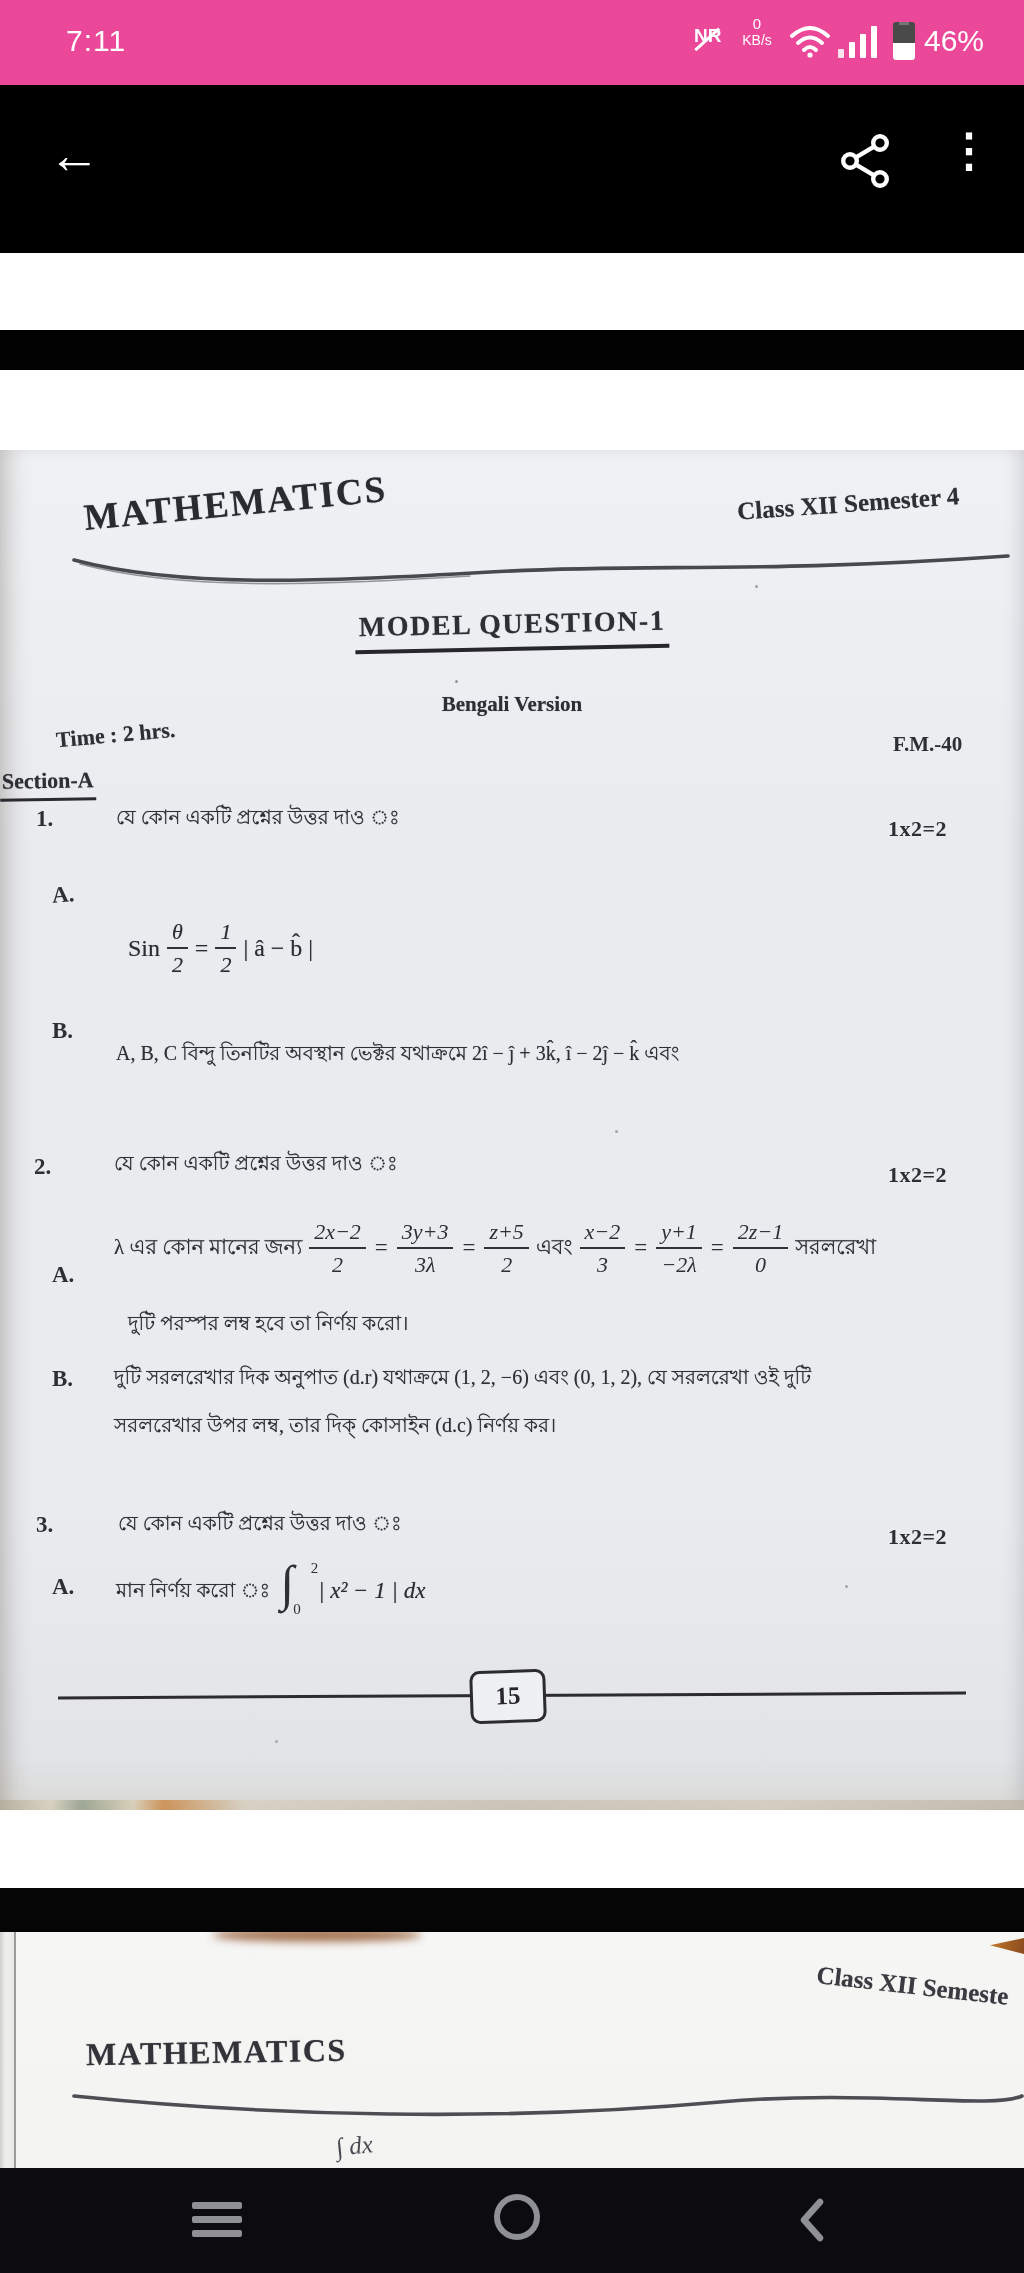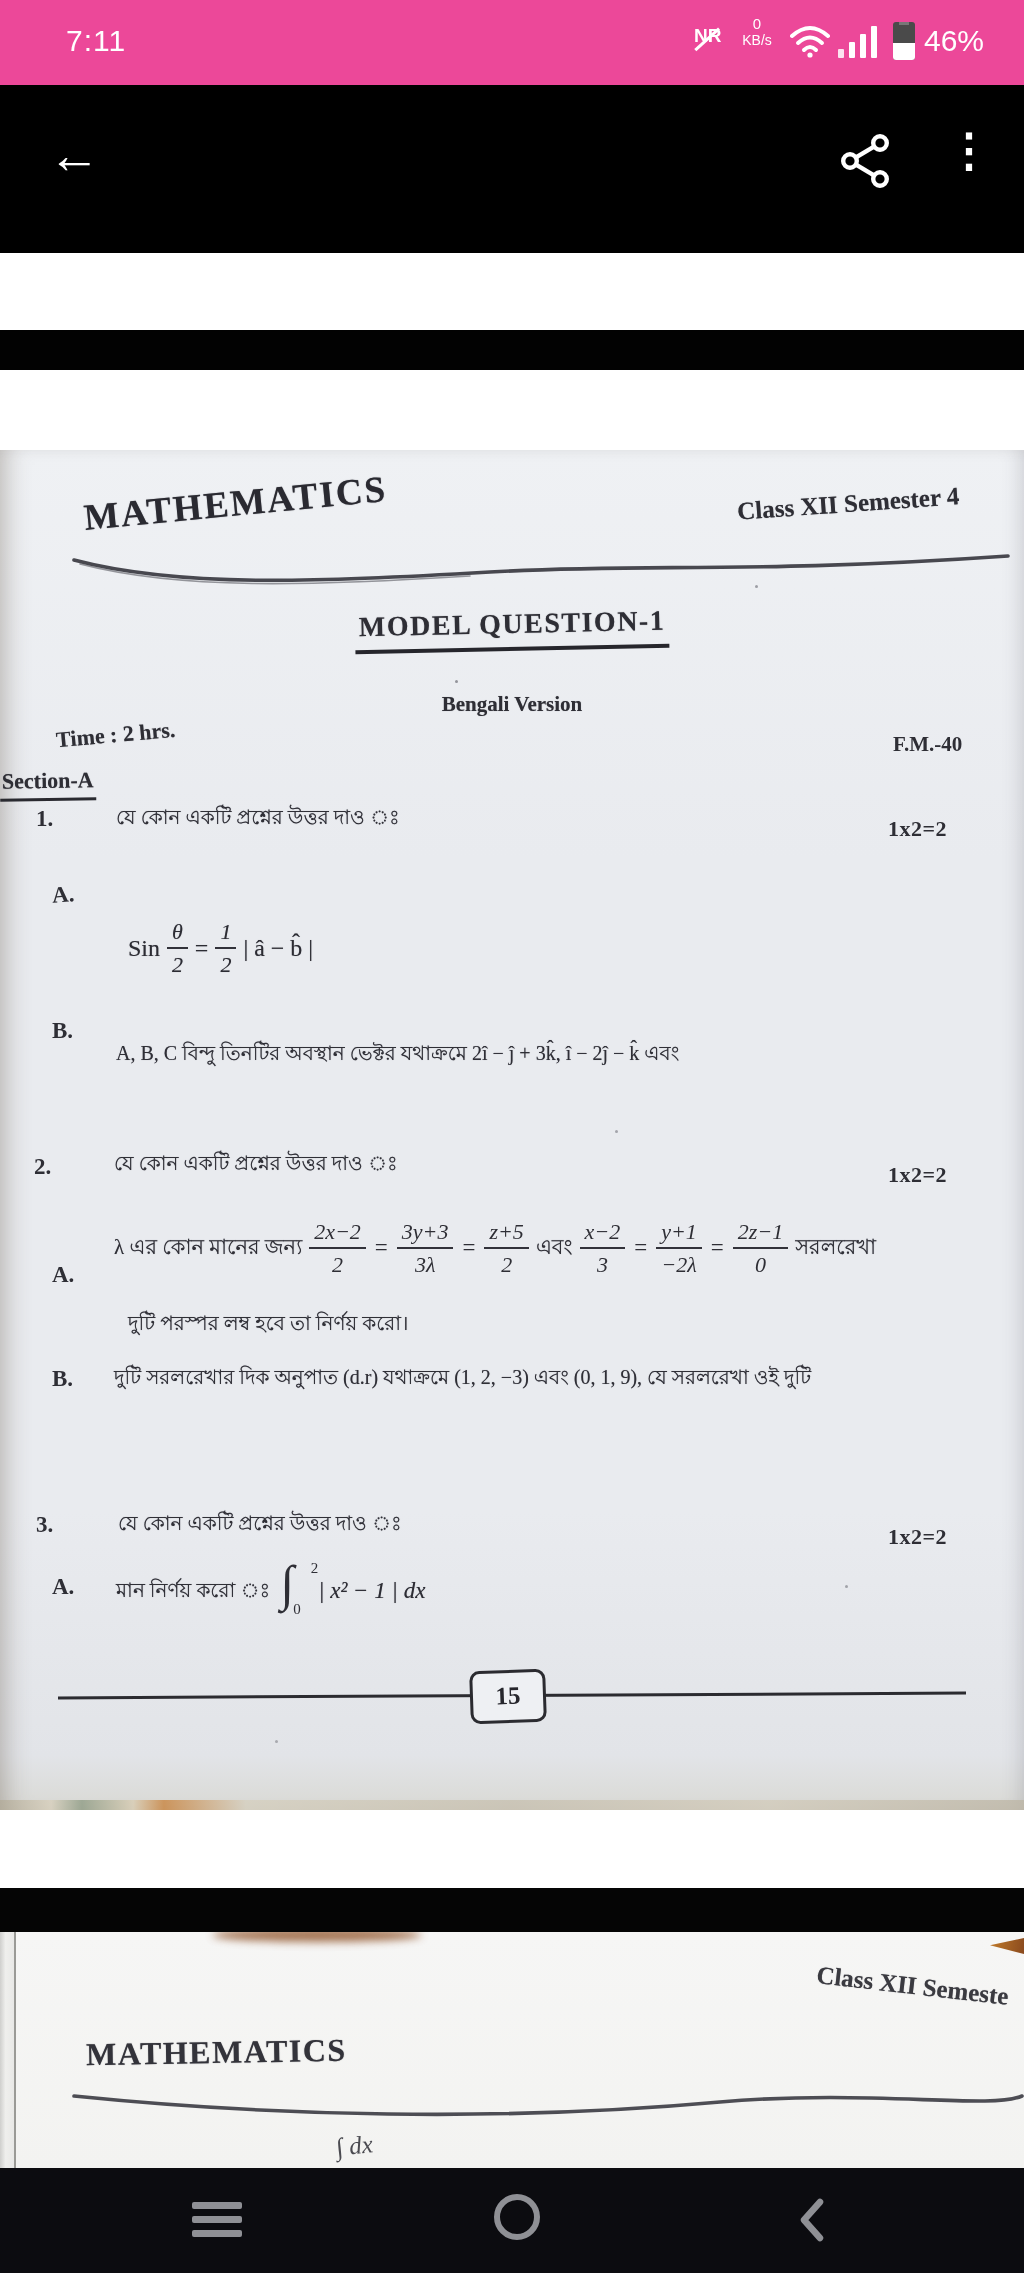--- a/index.html
+++ b/index.html
@@ -259,21 +259,22 @@
       </span>
       <span class="eqs">=</span>
       <span class="frac">
         <span class="fn">2z−1</span>
         <span class="fd">0</span>
       </span>
       <span class="bn">সরলরেখা</span>
     </div>
     <span class="abs bn q2a-l2">দুটি পরস্পর লম্ব হবে তা নির্ণয় করো।</span>
     <span class="abs qnum q2b-l1">B.</span>
-    <span class="abs bn q2b-t1">দুটি সরলরেখার দিক অনুপাত (d.r) যথাক্রমে (1, 2, −3) এবং (0, 1, 9), যে সরলরেখা ওই দুটি</span>
+    <span class="abs bn q2b-t1">দুটি সরলরেখার দিক অনুপাত (d.r) যথাক্রমে (1, 2, −6) এবং (0, 1, 2), যে সরলরেখা ওই দুটি</span>
+    <span class="abs bn q2b-t2">সরলরেখার উপর লম্ব, তার দিক্ কোসাইন (d.c) নির্ণয় কর।</span>
 
     <div class="q3-row">
       <span class="abs qnum n">3.</span>
       <span class="abs bn p">যে কোন একটি প্রশ্নের উত্তর দাও ঃ</span>
       <span class="abs qmarks m">1x2=2</span>
     </div>
     <span class="abs qnum q3a-label">A.</span>
     <div class="abs q3a-row">
       <span class="bn">মান নির্ণয় করো ঃ</span>
       <span class="int-wrap">

